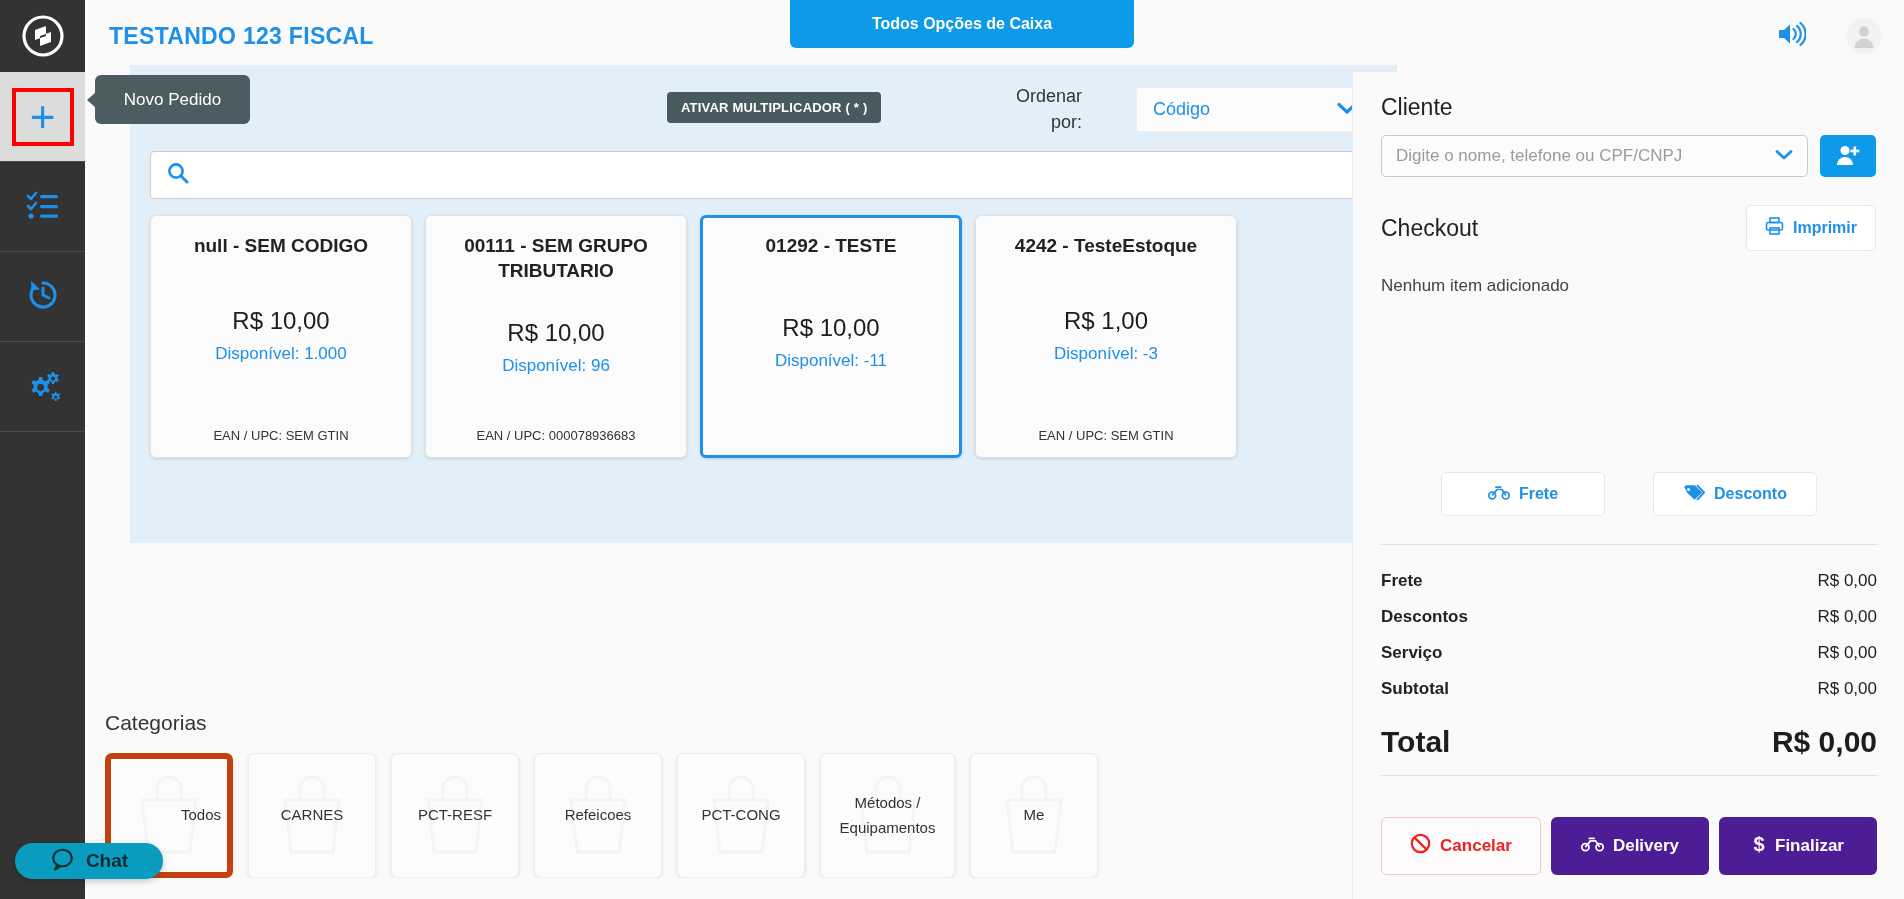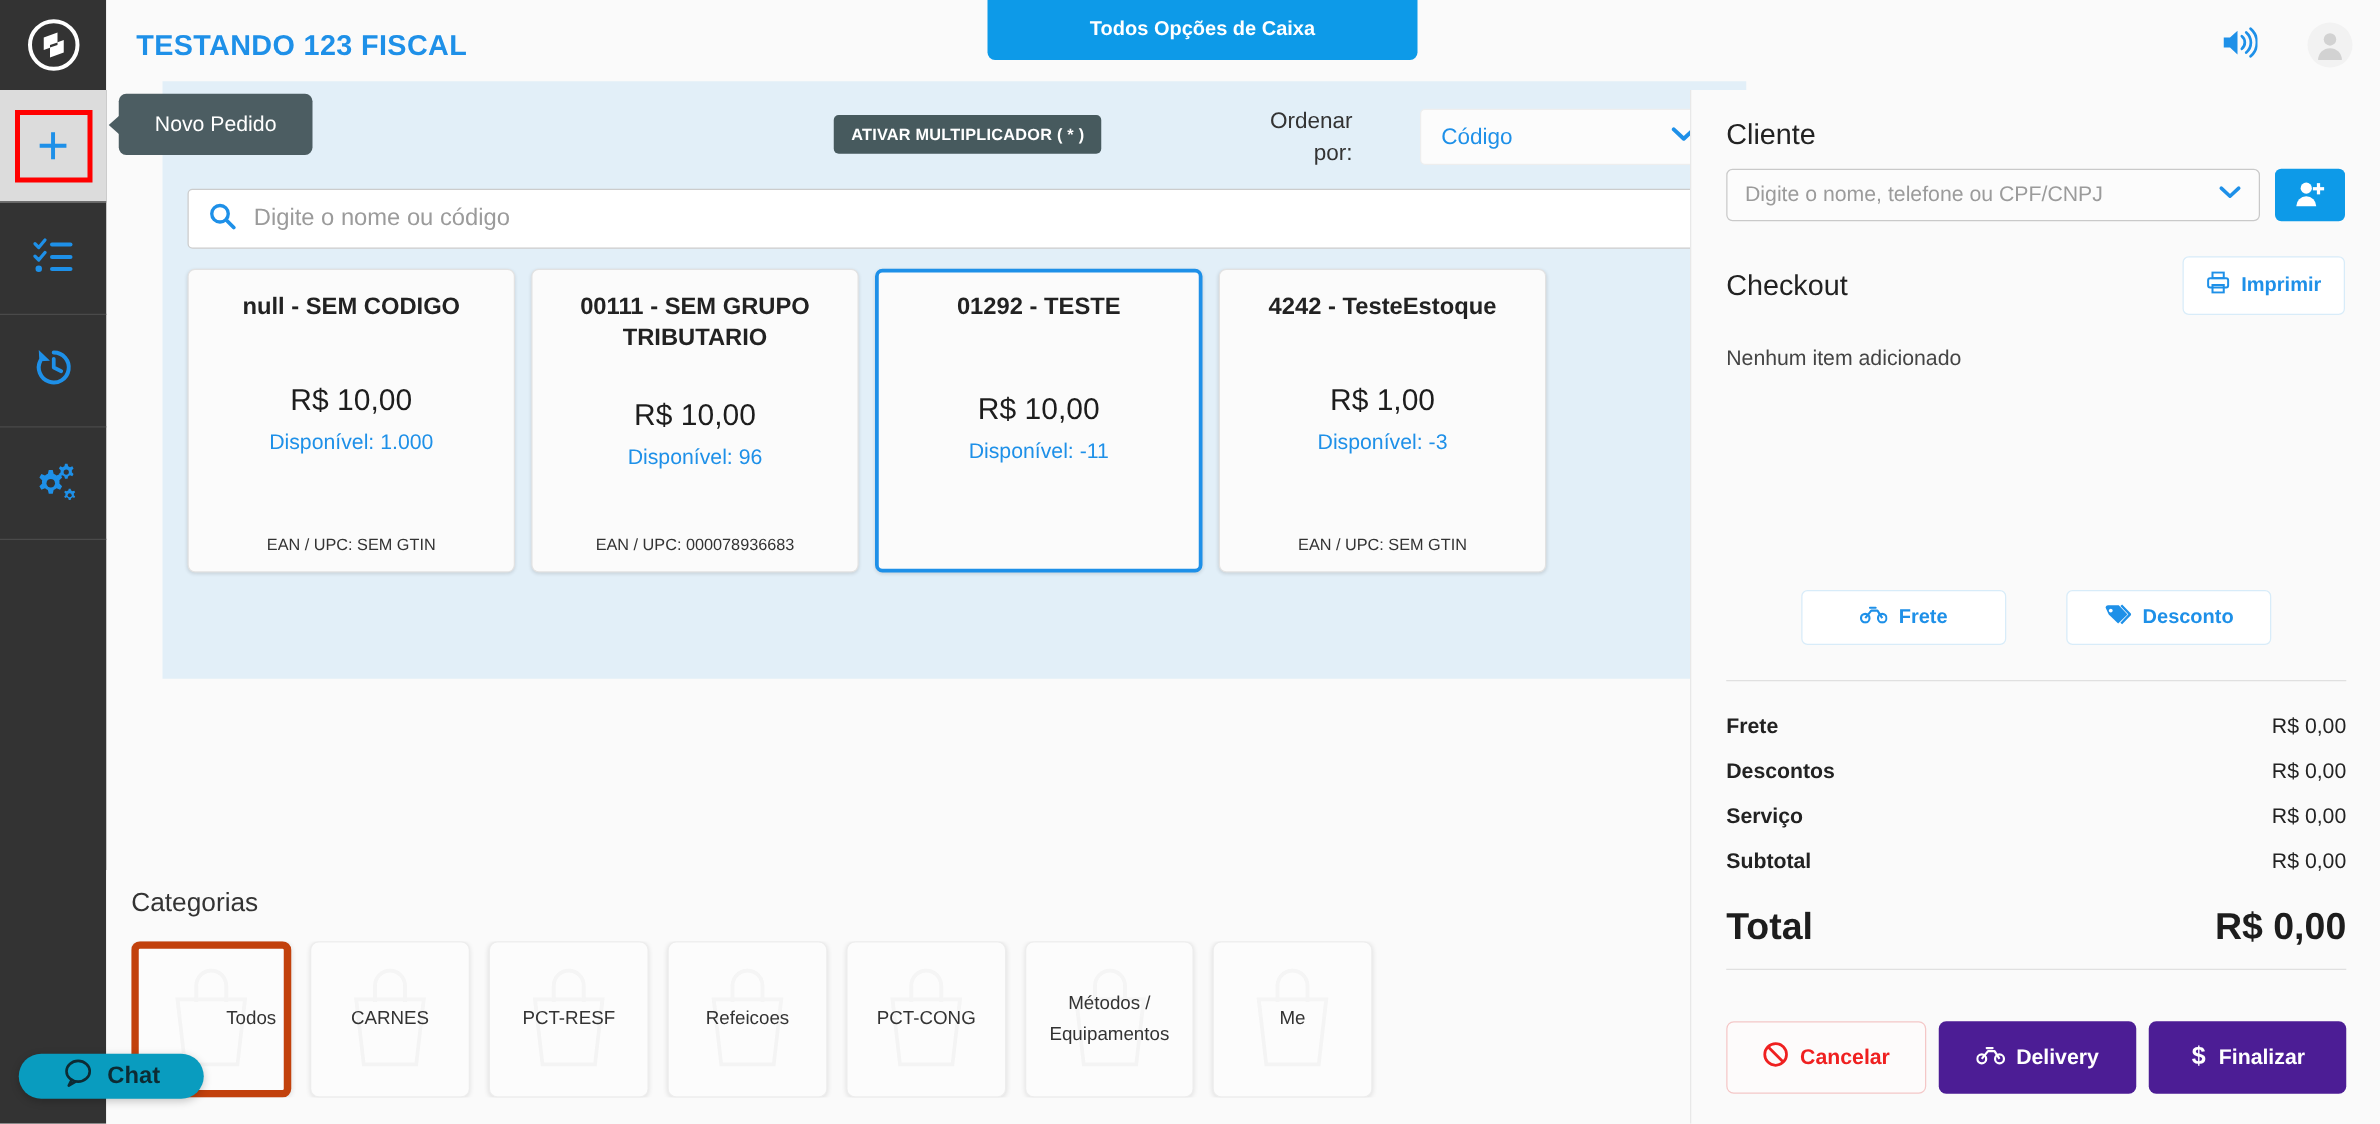--- a/index.html
+++ b/index.html
@@ -342,21 +342,20 @@
       </div>
     </div>
 
     <div class="search-wrap">
       <span>
         <svg width="22" height="22" viewBox="0 0 22 22">
           <circle cx="9" cy="9" r="6.6" fill="none" stroke="#1e90e8" stroke-width="2.7"></circle>
           <path d="M14 14 L20 20" stroke="#1e90e8" stroke-width="3" stroke-linecap="round"></path>
         </svg>
       </span>
-      <input class="search-input" type="text" placeholder="Digite o nome ou código" style="">
     </div>
 
     <div class="prod-grid">
       <div class="prod-card">
         <div class="prod-name">null - SEM CODIGO</div>
         <div class="prod-price">R$ 10,00</div>
         <div class="prod-avail">Disponível: 1.000</div>
         <div class="prod-ean">EAN / UPC: SEM GTIN</div>
       </div>
       <div class="prod-card">

